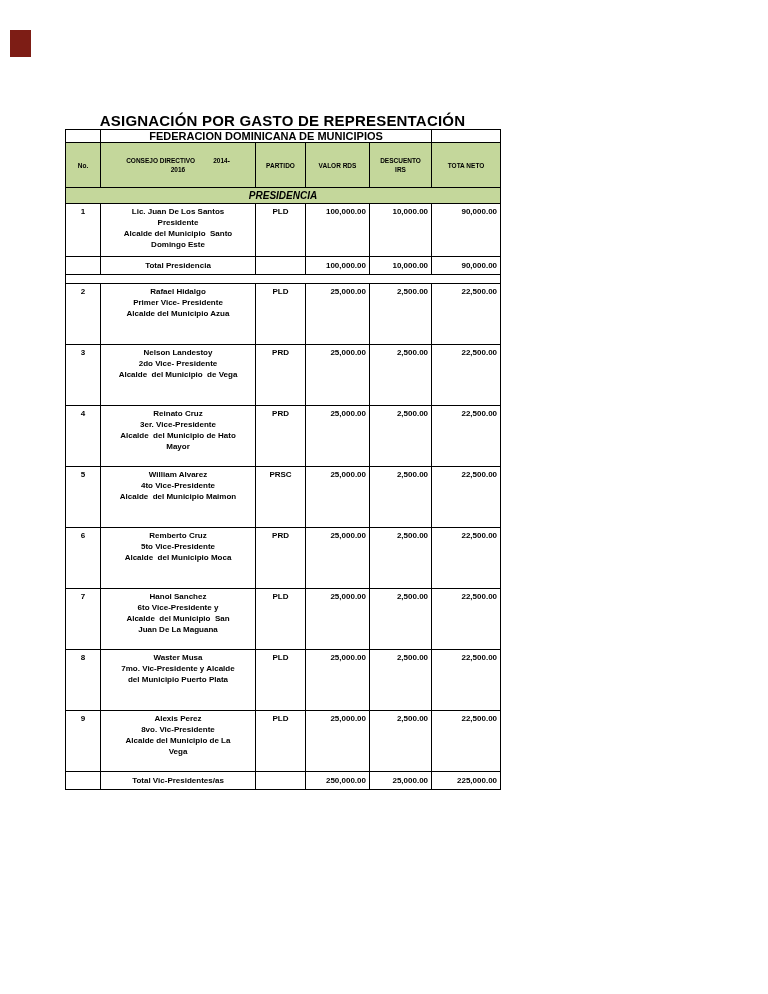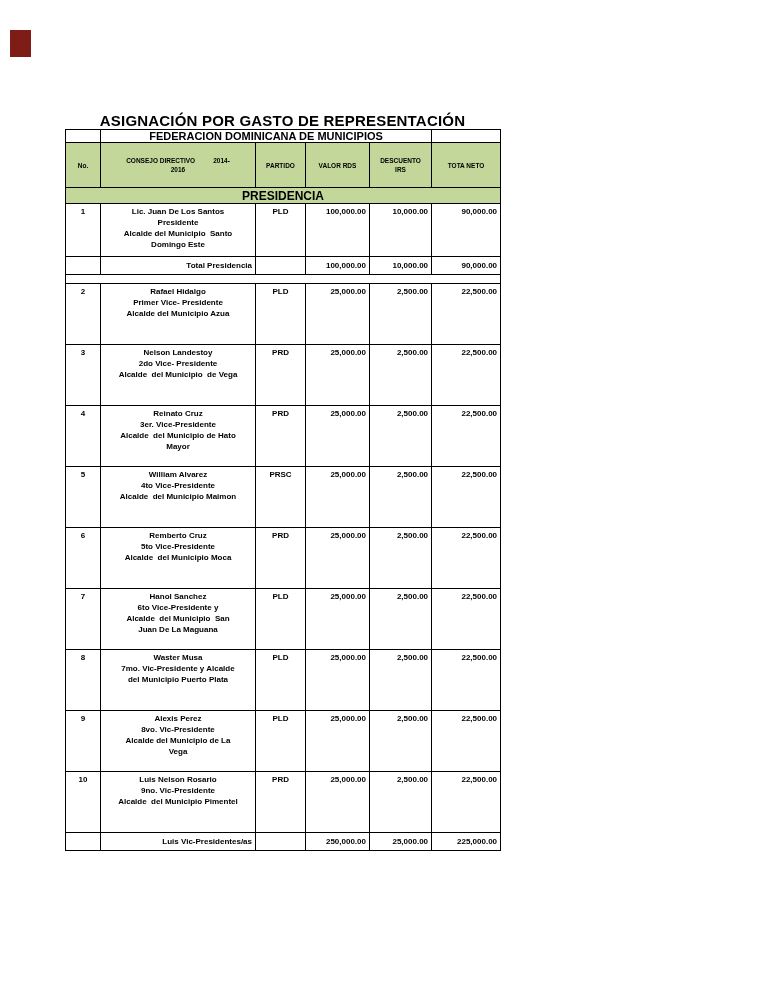--- a/index.html
+++ b/index.html
@@ -18,29 +18,29 @@
   }
   table.sheet td, table.sheet th{border:1px solid #000;padding:0;overflow:hidden;}
   tr.mes td{height:14px;font-size:10.5px;text-align:center;vertical-align:middle;}
   tr.org td{height:12px;font-size:11px;text-align:center;vertical-align:middle;}
   tr.cols th{
     background:#c4d79b;height:44px;font-size:6.5px;text-align:center;
     vertical-align:middle;line-height:9px;
   }
   tr.cols th .wrap{white-space:pre-wrap;display:inline-block;max-width:96%;}
   tr.band td{
-    background:#c4d79b;height:15px;font-size:12px;text-align:center;vertical-align:middle;
+    background:#c4d79b;height:15px;font-size:10px;text-align:center;vertical-align:middle;font-style:italic;
   }
   tr.data td{height:56px;font-size:8px;vertical-align:top;padding:2px 3px;line-height:11px;}
   tr.data.first td{height:48px;}
   tr.data td.name{white-space:pre-wrap;text-align:center;}
   tr.data td.ctr{text-align:center;}
   tr.data td.num{text-align:right;}
   tr.total td{height:15px;font-size:8px;vertical-align:middle;padding:1px 3px;}
-  tr.total td.label{text-align:right;}
+  tr.total td.label{text-align:center;}
   tr.total td.num{text-align:right;}
   tr.spacer td{border-top:none;border-bottom:none;height:8px;}
 </style>
 </head>
 <body>
 
 <div class="corner-mark"></div>
 
 <div class="sheet-title">ASIGNACIÓN POR GASTO DE REPRESENTACIÓN</div>
 
@@ -171,32 +171,22 @@
         <td class="ctr">9</td>
         <td class="name">Alexis Perez
 8vo. Vic-Presidente
 Alcalde del Municipio de La
 Vega</td>
         <td class="ctr">PLD</td>
         <td class="num">25,000.00</td>
         <td class="num">2,500.00</td>
         <td class="num">22,500.00</td>
       </tr>
-      <tr class="data">
-        <td class="ctr">10</td>
-        <td class="name">Luis Nelson Rosario
-9no. Vic-Presidente
-Alcalde  del Municipio Pimentel</td>
-        <td class="ctr">PRD</td>
-        <td class="num">25,000.00</td>
-        <td class="num">2,500.00</td>
-        <td class="num">22,500.00</td>
-      </tr>
       <tr class="total">
         <td></td>
-        <td class="label">Luis Vic-Presidentes/as</td>
+        <td class="label">Total Vic-Presidentes/as</td>
         <td></td>
         <td class="num">250,000.00</td>
         <td class="num">25,000.00</td>
         <td class="num">225,000.00</td>
       </tr>
     </tbody>
 </table>
 
 </body></html>

